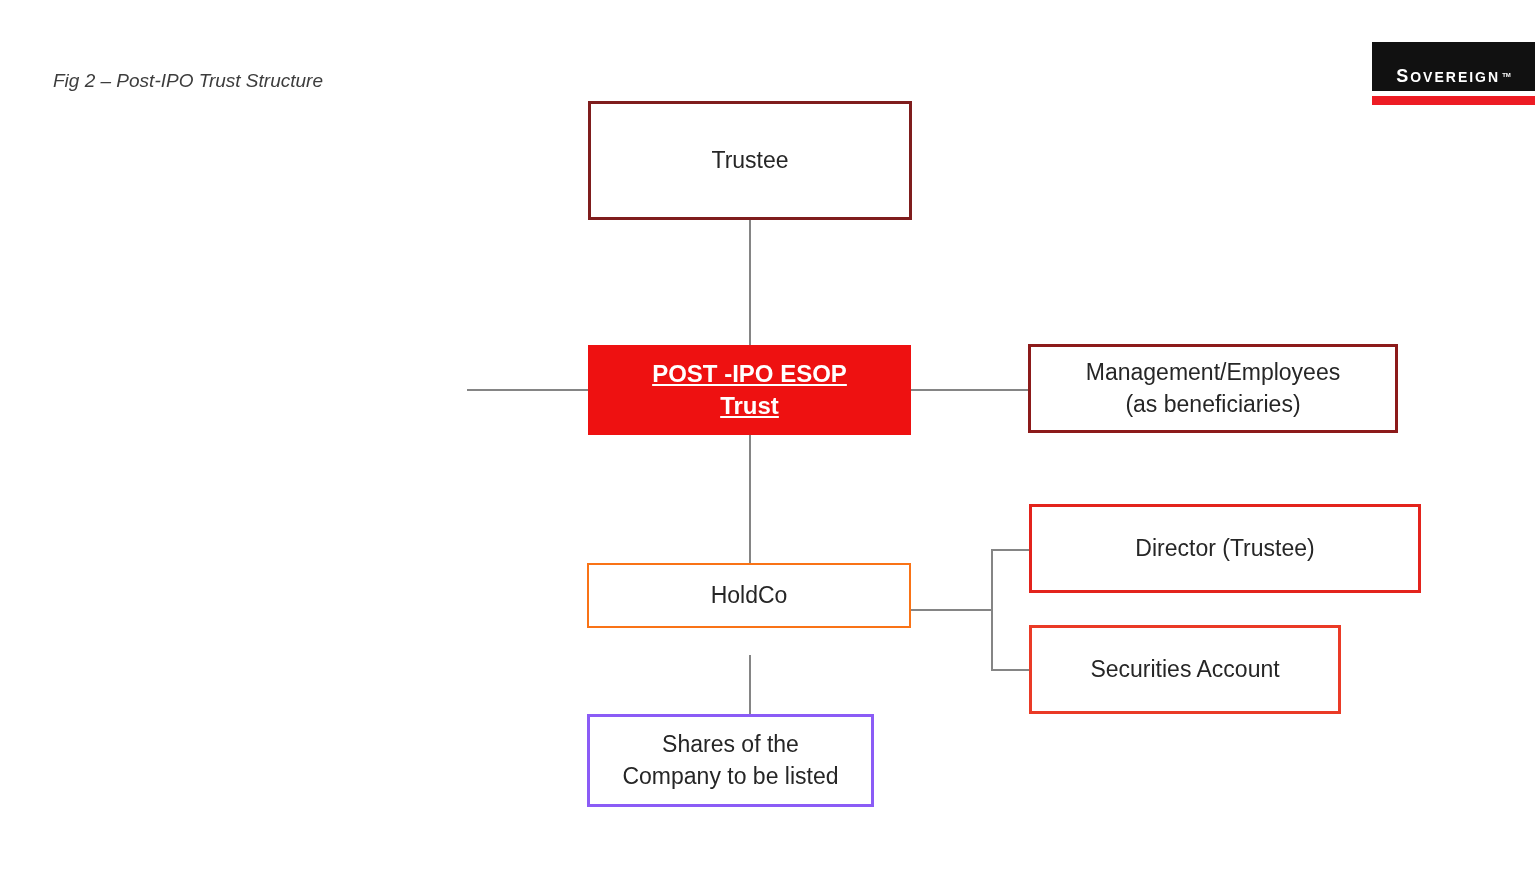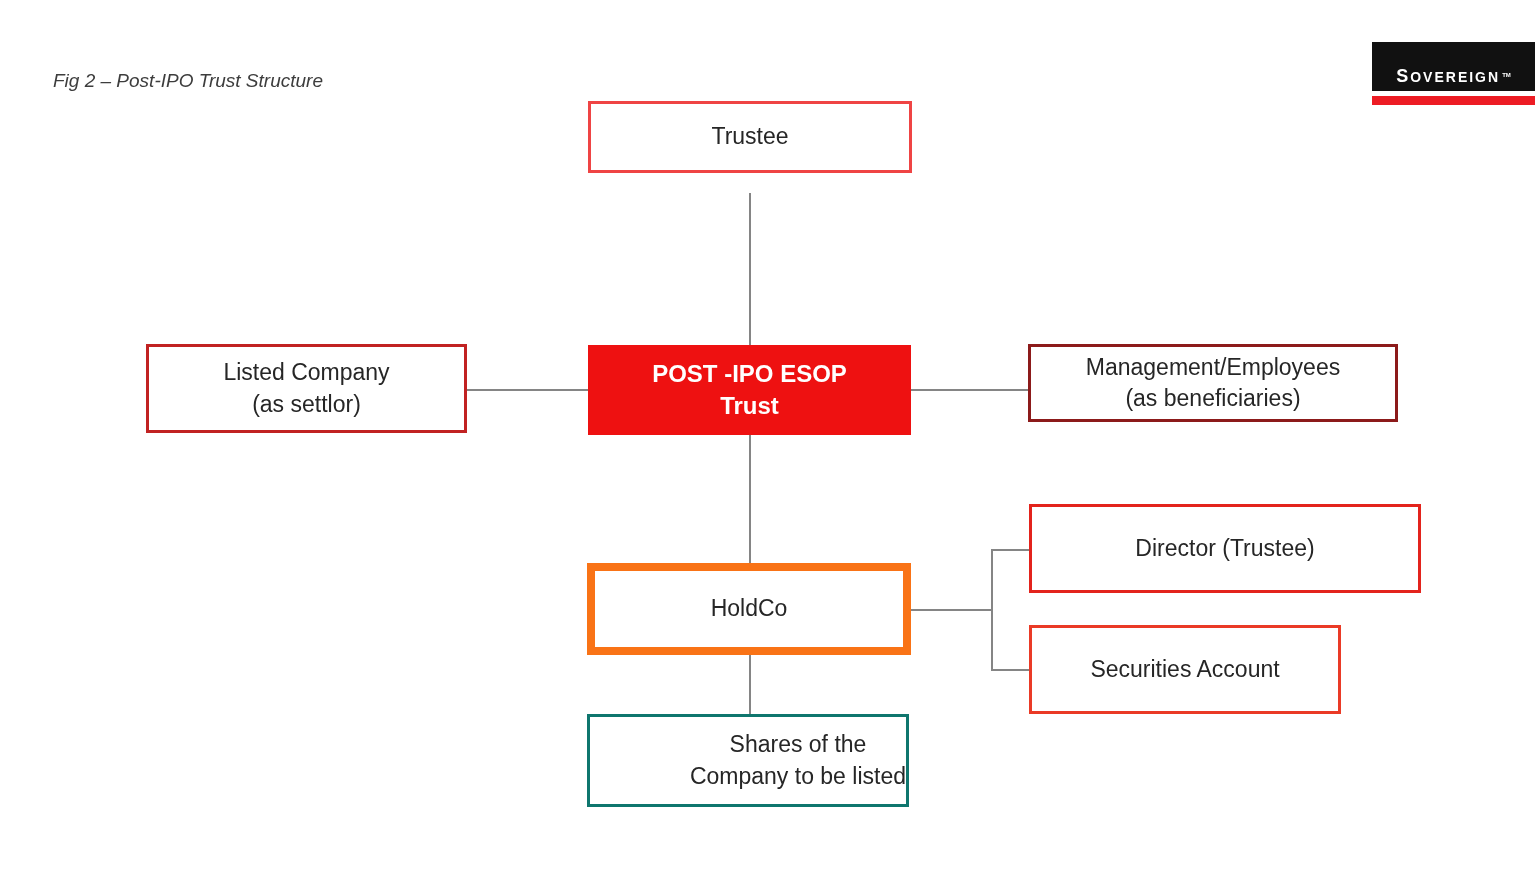--- a/index.html
+++ b/index.html
@@ -78,29 +78,29 @@
     display: flex;
     align-items: center;
     justify-content: center;
     text-align: center;
     font-size: 23px;
     color: #262626;
     line-height: 1.35;
   }
   .node .label { white-space: pre-line; }
 
-  .node-trustee    { left: 588px;  top: 101px; width: 324px; height: 72px; border: 3px solid #ef4444; }
+  .node-trustee    { left: 588px;  top: 101px; width: 324px; height: 119px; border: 3px solid #7f1d1d; }
   .node-listed     { left: 146px;  top: 344px; width: 321px; height: 89px; border: 3px solid #c12222; }
   .node-esop       { left: 588px;  top: 345px; width: 323px; height: 90px; background: #ee1111;
-                     border: none; color: #ffffff; font-weight: bold; font-size: 24px; }
-  .node-management { left: 1028px; top: 344px; width: 370px; height: 78px; border: 3px solid #8c1a1a; }
-  .node-holdco     { left: 587px;  top: 563px; width: 324px; height: 92px; border: 8px solid #f97316; }
+                     border: none; color: #ffffff; font-weight: bold; font-size: 24px; text-decoration: underline; }
+  .node-management { left: 1028px; top: 344px; width: 370px; height: 89px; border: 3px solid #8c1a1a; }
+  .node-holdco     { left: 587px;  top: 563px; width: 324px; height: 65px; border: 2px solid #f97316; }
   .node-director   { left: 1029px; top: 504px; width: 392px; height: 89px; border: 3px solid #e3231c; }
   .node-securities { left: 1029px; top: 625px; width: 312px; height: 89px; border: 3px solid #ea3a26; }
-  .node-shares     { left: 587px;  top: 714px; width: 322px; height: 93px; border: 3px solid #0f766e; justify-content: flex-end; }
+  .node-shares     { left: 587px;  top: 714px; width: 287px; height: 93px; border: 3px solid #8b5cf6; }
 
   
   .connector {
     position: absolute;
     background: #858585;
   }
   .c-trustee-esop   { left: 749px; top: 193px; width: 2px;  height: 152px; }
   .c-listed-esop    { left: 467px; top: 389px; width: 121px; height: 2px; }
   .c-esop-mgmt      { left: 911px; top: 389px; width: 117px; height: 2px; }
   .c-esop-holdco    { left: 749px; top: 435px; width: 2px;  height: 128px; }
@@ -132,24 +132,20 @@
   <div class="connector c-holdco-shares"></div>
   <div class="connector c-holdco-branch"></div>
   <div class="connector c-branch-vert"></div>
   <div class="connector c-branch-dir"></div>
   <div class="connector c-branch-sec"></div>
 
   <div class="node node-trustee">
     <span class="label">Trustee</span>
   </div>
 
-  <div class="node node-listed">
-    <span class="label">Listed Company
-(as settlor)</span>
-  </div>
 
   <div class="node node-esop">
     <span class="label">POST -IPO ESOP
 Trust</span>
   </div>
 
   <div class="node node-management">
     <span class="label">Management/Employees
 (as beneficiaries)</span>
   </div>

